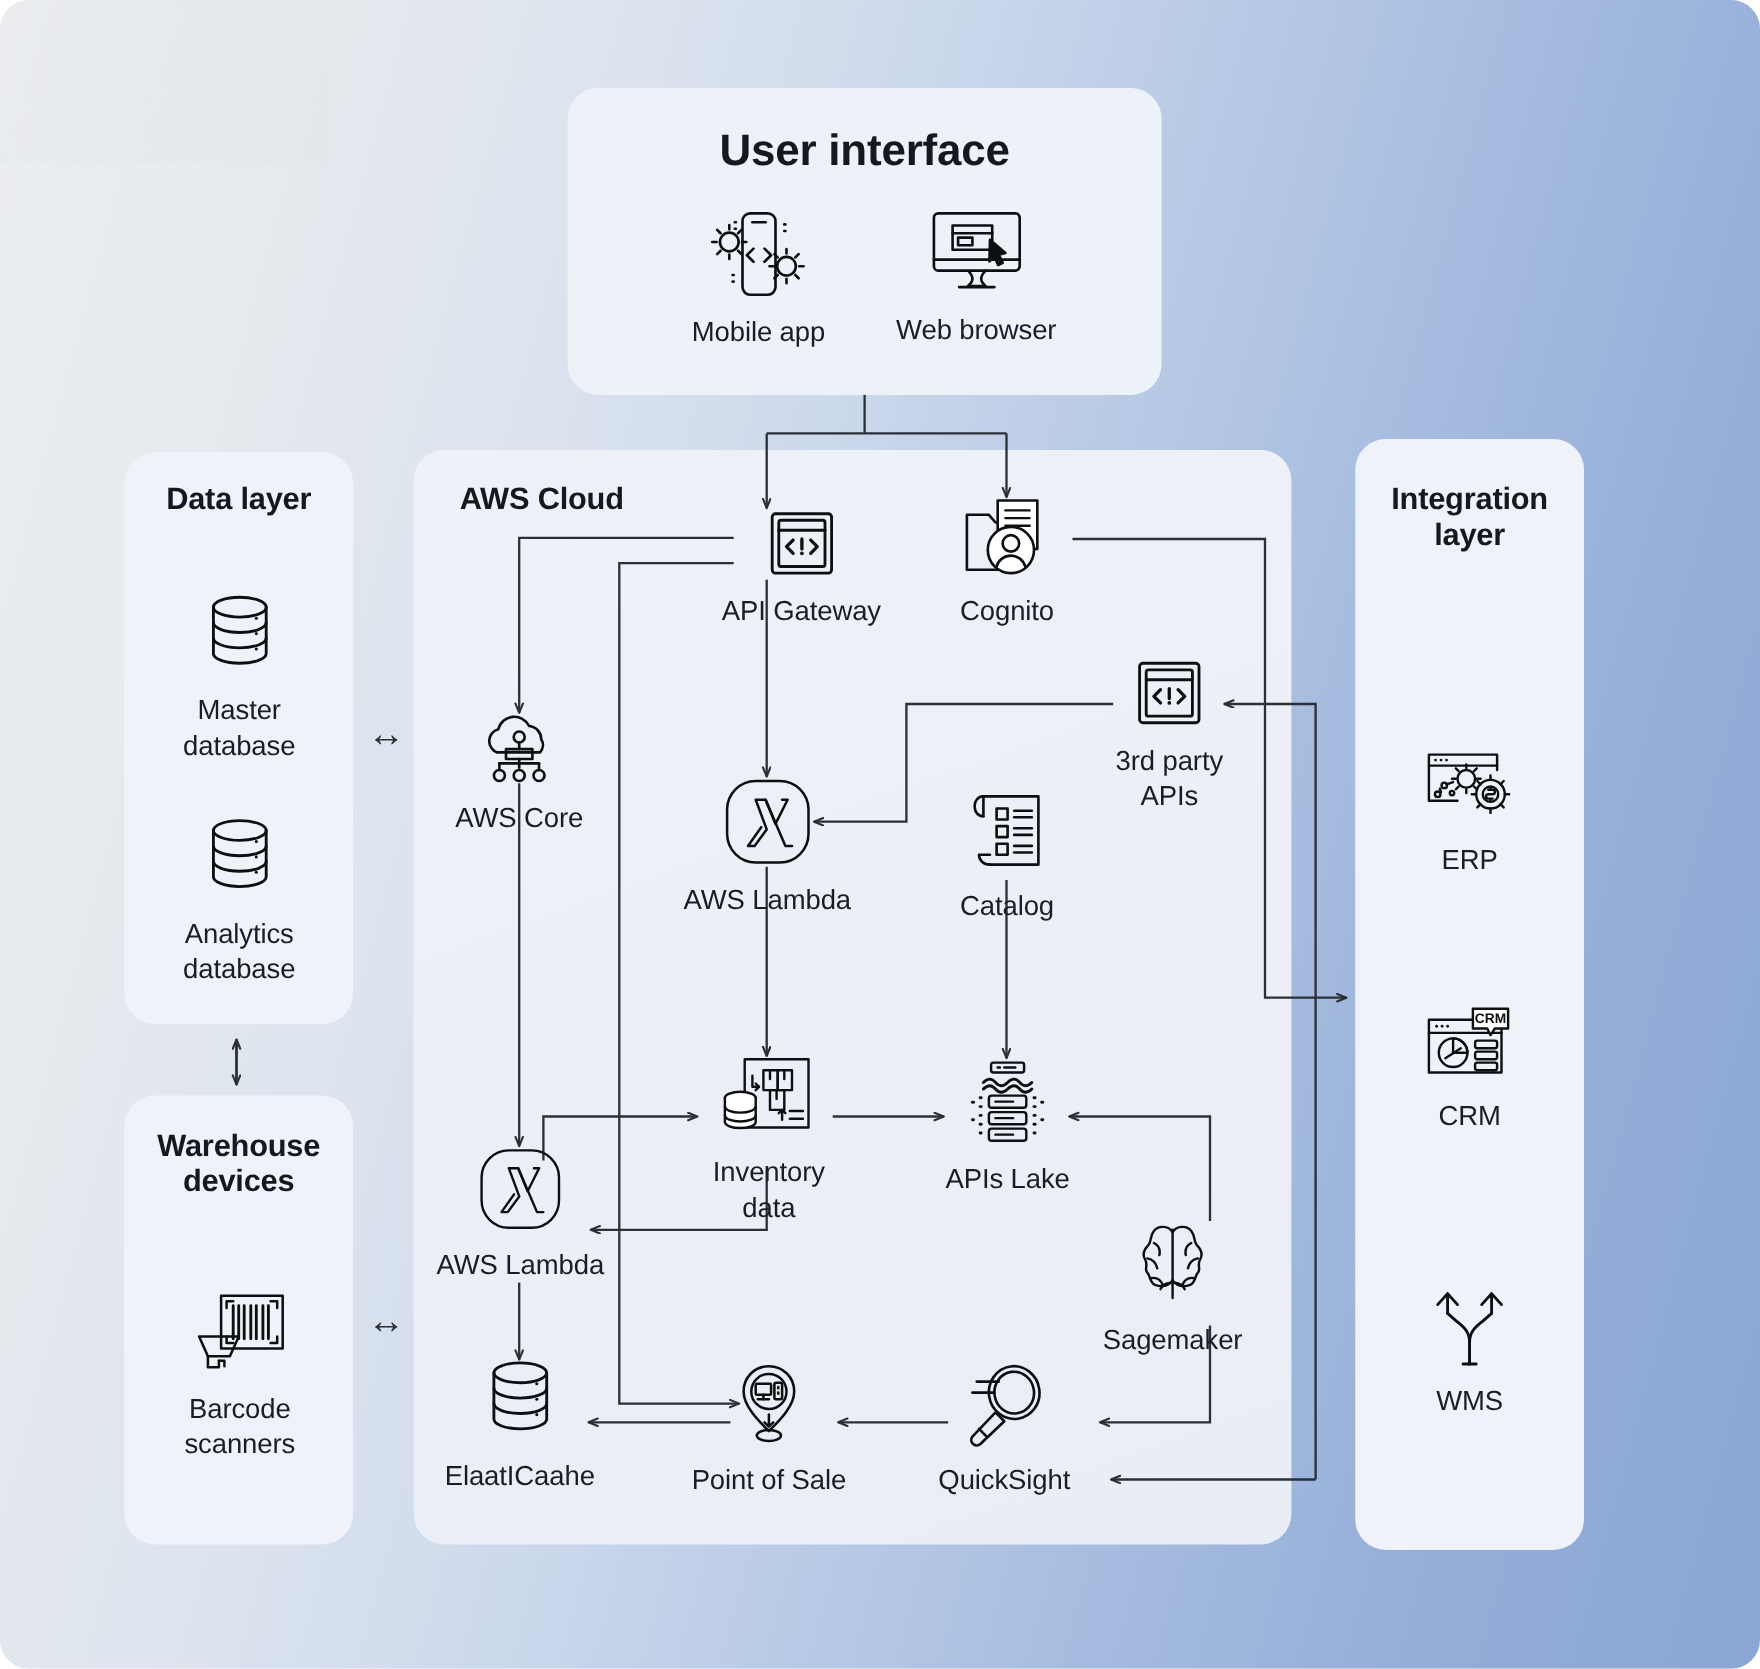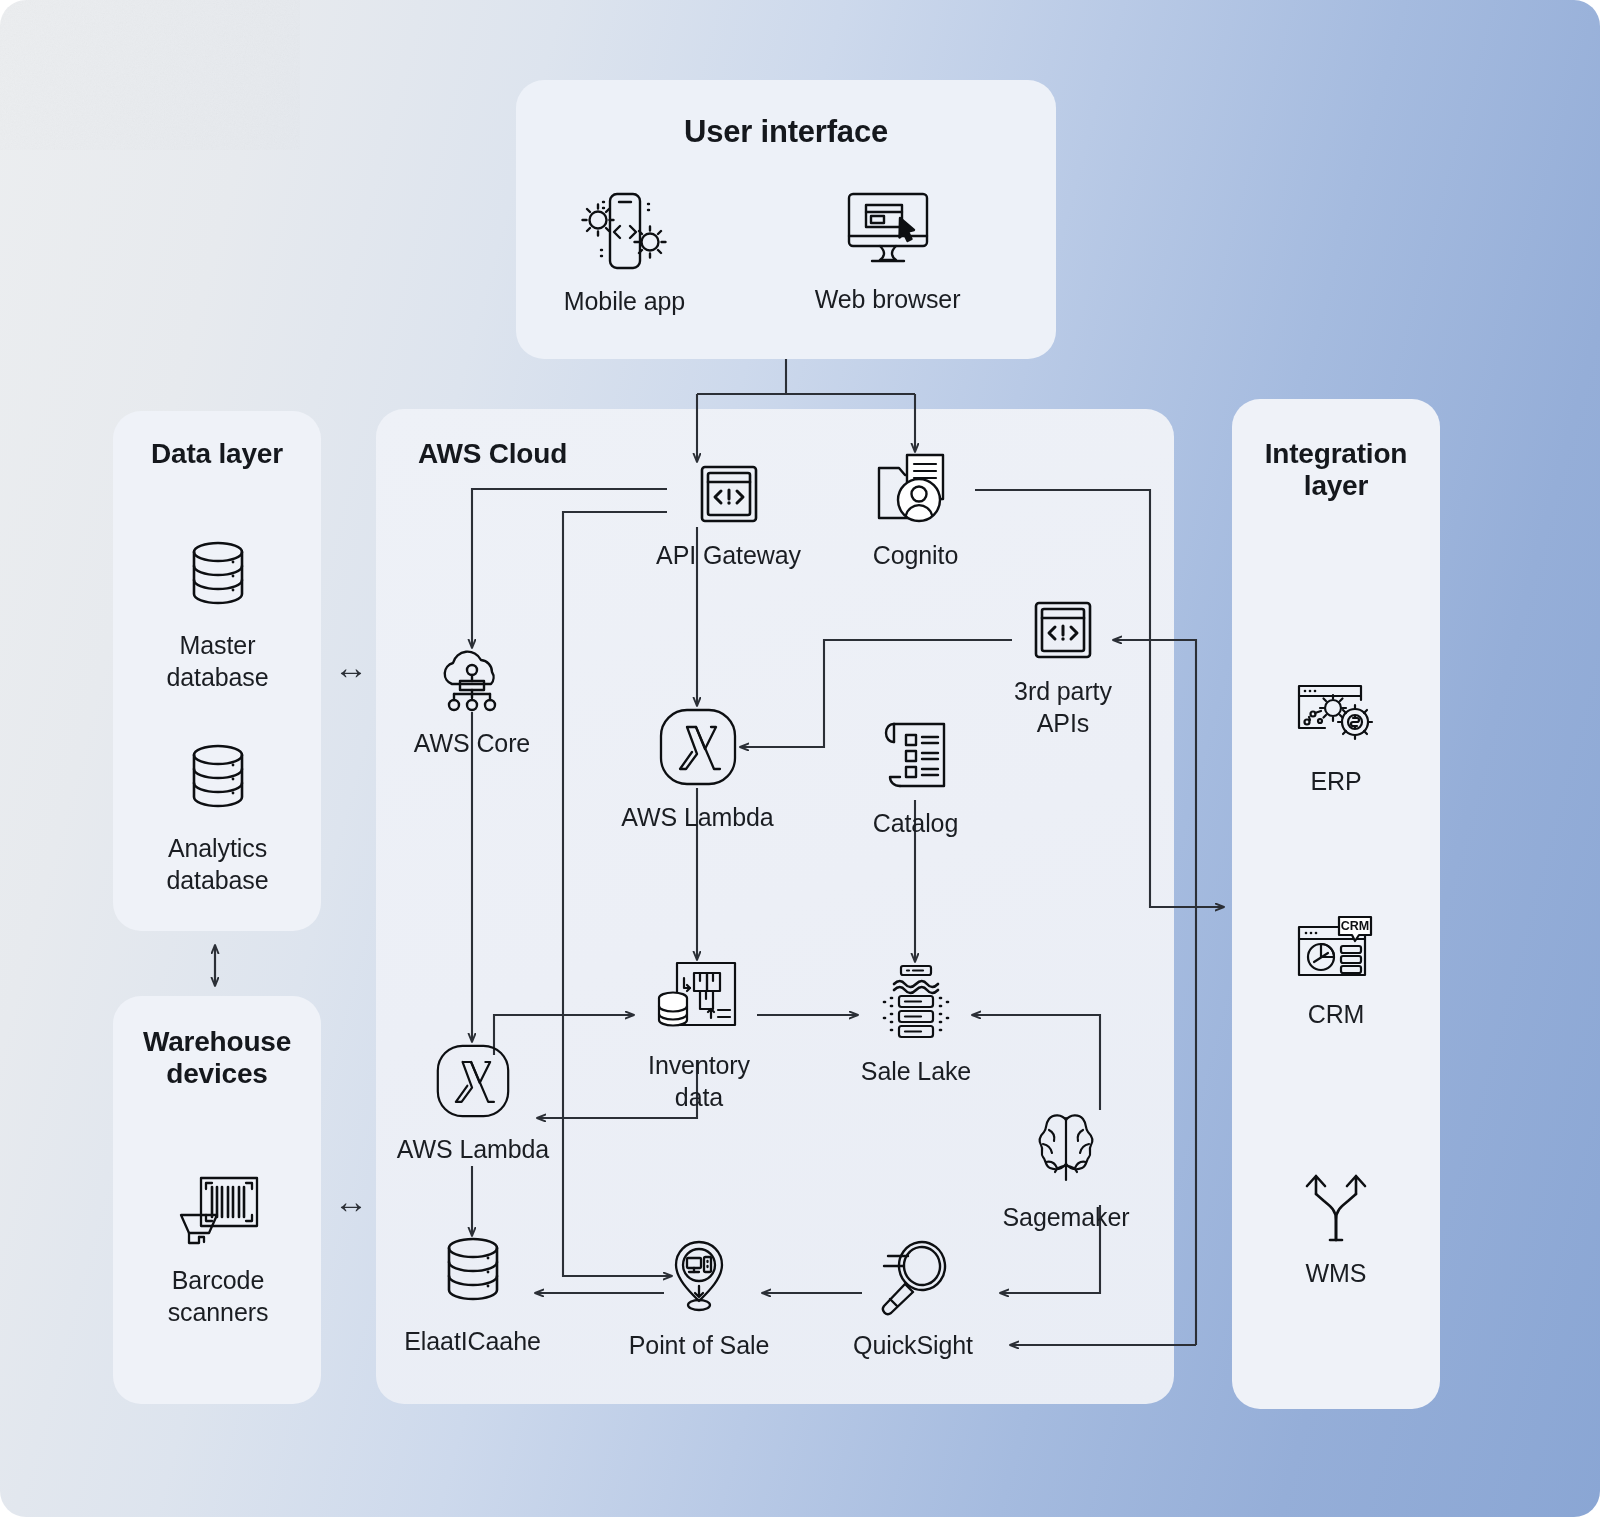--- a/index.html
+++ b/index.html
@@ -76,21 +76,21 @@
       </filter>
     <rect width="1600" height="1517" filter="url(#n)" opacity="0.18"></rect>
   </svg>
 
   <div class="panel ui" style="left:516px; top:80px; width:540px; height:279px;"></div>
   <div class="panel" style="left:113px; top:411px; width:208px; height:520px;"></div>
   <div class="panel" style="left:113px; top:996px; width:208px; height:408px;"></div>
   <div class="panel cloud" style="left:376px; top:409px; width:798px; height:995px;"></div>
   <div class="panel" style="left:1232px; top:399px; width:208px; height:1010px;"></div>
 
-  <div class="panel-title" style="left:516px; top:114px; width:540px; font-size:31px;">User interface</div>
+  <div class="panel-title" style="left:516px; top:114px; width:540px; font-size:40px;">User interface</div>
 
   <div class="panel-title" style="left:113px; top:438px; width:208px; font-size:28px;">Data layer</div>
 
   <div class="panel-title" style="left:113px; top:1026px; width:208px; font-size:28px;">Warehouse
 devices</div>
 
   <div class="panel-title" style="left:418px; top:438px; width:300px; font-size:28px; text-align:left;">AWS Cloud</div>
 
   <div class="panel-title" style="left:1232px; top:438px; width:208px; font-size:28px;">Integration
 layer</div>
@@ -147,21 +147,21 @@
 
     <g fill="none" stroke="#2b2f36" stroke-width="2.1">
       <path d="M215,945 L215,986" marker-end="url(#ah)"></path>
       <path d="M215,986 L215,945" marker-end="url(#ah)"></path>
     </g>
   </svg>
 
   <div class="bidir" style="left:326px; top:648px; width:50px; font-size:34px; text-align:center;">↔</div>
   <div class="bidir" style="left:326px; top:1182px; width:50px; font-size:34px; text-align:center;">↔</div>
 
-  <div class="node" style="left:542px; top:190px; width:165px;justify-content:flex-end;">
+  <div class="node" style="left:607px; top:190px; width:165px;justify-content:flex-end;">
     <span class="ico">
       <svg width="92" height="82" viewBox="0 0 92 82" fill="none" stroke="#0d0f12" stroke-width="2.4" stroke-linecap="round" stroke-linejoin="round">
         <rect x="31" y="4" width="30" height="74" rx="7"></rect>
         <line x1="40" y1="12" x2="52" y2="12"></line>
         <path d="M41 36 l-6 6 6 6"></path>
           <path d="M51 36 l6 6 -6 6"></path>
         <circle cx="19" cy="30" r="8.5"></circle>
         <path d="M19 18.5v-4M19 45.5v-4M7.5 30h-4M34.5 30h-4M11 22l-3-3M27 38l3 3M11 38l-3 3M27 22l3-3"></path>
         <circle cx="71" cy="52" r="8.5"></circle>
         <path d="M71 40.5v-4M71 67.5v-4M59.5 52h-4M86.5 52h-4M63 44l-3-3M79 60l3 3M63 60l-3 3M79 44l3-3"></path>
@@ -393,21 +393,21 @@
           <line x1="65" y1="52" x2="66" y2="52"></line>
             <line x1="65" y1="60" x2="66" y2="60"></line>
           <line x1="65" y1="68" x2="66" y2="68"></line>
           <line x1="9" y1="40" x2="10" y2="40"></line>
             <line x1="9" y1="56" x2="10" y2="56"></line>
           <line x1="72" y1="40" x2="73" y2="40"></line>
             <line x1="72" y1="56" x2="73" y2="56"></line>
         </g>
       </svg>
     </span>
-    <span class="lbl">Sale Lake</span>
+    <span class="lbl">APIs Lake</span>
   </div>
 
   <div class="node" style="left:985px; top:1110px; width:162px;">
     <span class="ico">
       <svg width="82" height="78" viewBox="0 0 82 78" fill="none" stroke="#0d0f12" stroke-width="2.2" stroke-linecap="round" stroke-linejoin="round">
         <path d="M41 8v62"></path>
         <path d="M41 10c-4-6-13-6-17-1s-2 10-5 13-6 8-3 13-1 9 2 12 2 9 7 11 11 2 16-4"></path>
         <path d="M41 10c4-6 13-6 17-1s2 10 5 13 6 8 3 13 1 9-2 12-2 9-7 11-11 2-16-4"></path>
         <path d="M24 20c4 2 6 6 5 11M18 34c5 1 8 4 9 9M21 52c5-1 9 1 11 6M30 62c2-4 6-6 10-6"></path>
         <path d="M58 20c-4 2-6 6-5 11M64 34c-5 1-8 4-9 9M61 52c-5-1-9 1-11 6M52 62c-2-4-6-6-10-6"></path>

